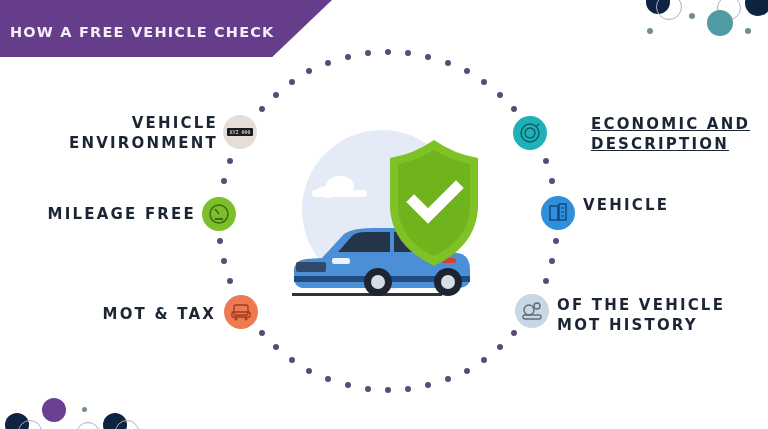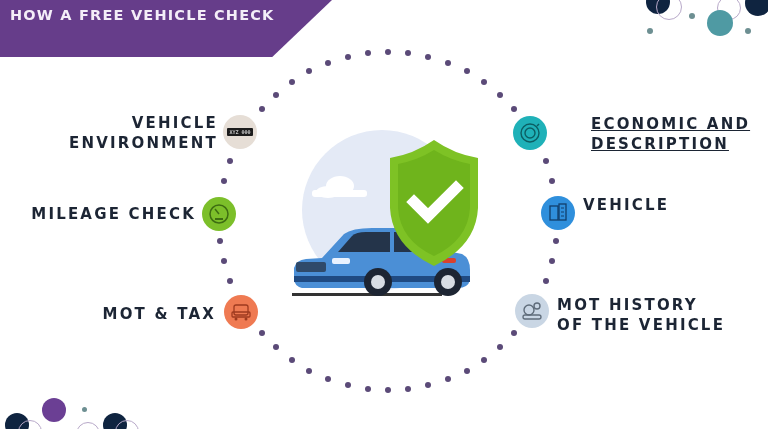--- a/index.html
+++ b/index.html
@@ -1,18 +1,18 @@
 <!DOCTYPE html>
 <html><head>
 <meta charset="utf-8">
 <style>
   html,body{margin:0;padding:0;}
   body{width:768px;height:429px;background:#ffffff;position:relative;overflow:hidden;font-family:"DejaVu Sans",sans-serif;}
   .banner{position:absolute;left:0;top:0;width:332px;height:57px;background:#663d8a;clip-path:polygon(0 0,100% 0,82% 100%,0 100%);}
-  .banner-text{position:absolute;left:10px;top:5px;color:#f4eef8;font-weight:bold;font-size:14.5px;line-height:20px;letter-spacing:1.2px;}
+  .banner-text{position:absolute;left:10px;top:22px;color:#f4eef8;font-weight:bold;font-size:14.5px;line-height:20px;letter-spacing:1.2px;}
   .deco{position:absolute;border-radius:50%;}
   .ring{position:absolute;border-radius:50%;border:1.5px solid #b8a9c9;}
   .dot{position:absolute;width:6px;height:6px;border-radius:50%;background:#5b4a78;}
   .label{position:absolute;color:#1c2534;font-weight:bold;font-size:15px;line-height:20px;letter-spacing:2.2px;}
   .label.right{text-align:right;}
   .icon{position:absolute;width:34px;height:34px;border-radius:50%;display:flex;align-items:center;justify-content:center;}
   .scene{position:absolute;left:282px;top:128px;width:210px;height:175px;}
 </style>
 </head>
 <body>
@@ -133,21 +133,21 @@
 
 <div class="label right" style="left:60px;top:113px;width:158px;">
   <div>VEHICLE</div>
   <div>ENVIRONMENT</div>
 </div>
 <div class="icon" style="left:223px;top:115px;background:#e6ded6;">
   <div style="background:#1c1c1c;color:#fff;font-size:5px;padding:1px 2px;border-radius:1px;font-family:'DejaVu Sans Mono',monospace;">XYZ 000</div>
 </div>
 
 <div class="label right" style="left:10px;top:204px;width:186px;">
-  <div>MILEAGE CHECK</div>
+  <div>MILEAGE FREE</div>
 </div>
 <div class="icon" style="left:202px;top:197px;background:#7cbf2a;">
   <svg width="22" height="22" viewBox="0 0 22 22">
       <circle cx="11" cy="11" r="9" fill="none" stroke="#3e6d12" stroke-width="1.5"></circle>
       <line x1="11" y1="11" x2="7" y2="6" stroke="#3e6d12" stroke-width="1.5"></line>
       <rect x="7" y="15" width="8" height="2" fill="#3e6d12"></rect>
     </svg>
 </div>
 
 <div class="label right" style="left:60px;top:304px;width:156px;">
@@ -188,15 +188,15 @@
 </div>
 
 <div class="icon" style="left:515px;top:294px;background:#c9d6e4;">
   <svg width="24" height="22" viewBox="0 0 24 22">
       <circle cx="9" cy="10" r="5" fill="none" stroke="#5f6c7a" stroke-width="1.4"></circle>
       <circle cx="17" cy="6" r="3" fill="none" stroke="#5f6c7a" stroke-width="1.4"></circle>
       <rect x="3" y="15" width="18" height="4" rx="2" fill="none" stroke="#5f6c7a" stroke-width="1.3"></rect>
     </svg>
 </div>
 <div class="label" style="left:557px;top:295px;width:200px;">
+  <div>OF THE VEHICLE</div>
   <div>MOT HISTORY</div>
-  <div>OF THE VEHICLE</div>
 </div>
 
 </body></html>

